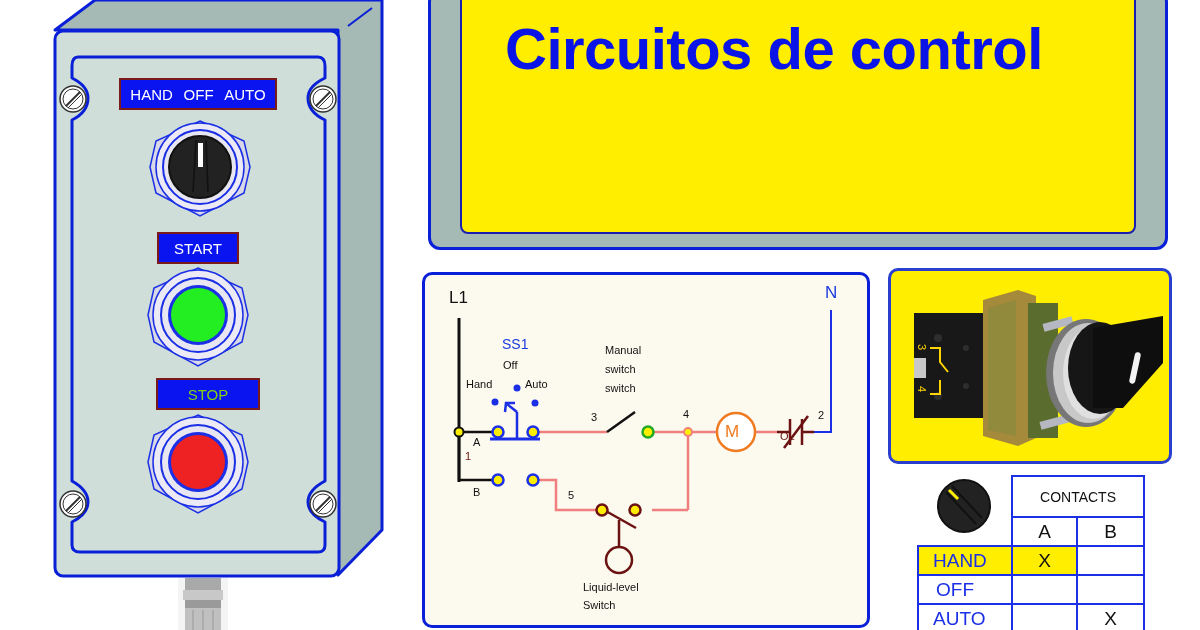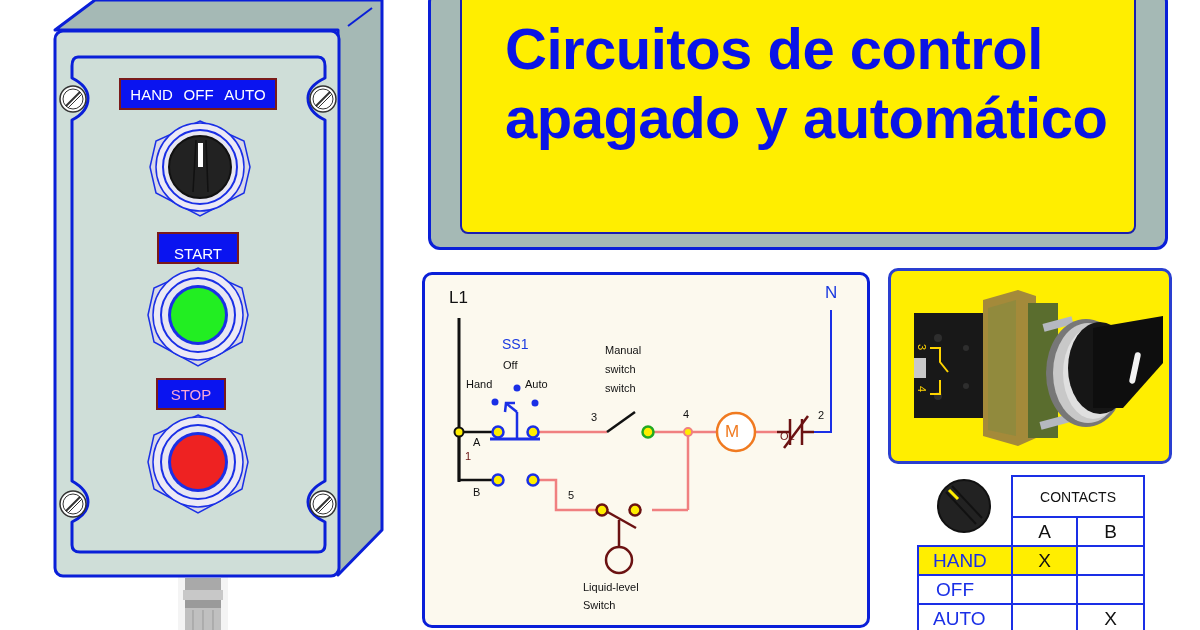--- a/index.html
+++ b/index.html
@@ -117,32 +117,31 @@
     <circle cx="198" cy="462" r="30" fill="#1a2fe6"></circle>
     <circle cx="198" cy="462" r="27" fill="#ee2222"></circle>
   </g>
 </svg>
 
 <div class="abs" style="left:119px;top:78px;width:158px;height:32px;background:#0a14f0;border:2px solid #7a1a1a;color:#fff;font-size:15px;display:flex;align-items:center;justify-content:space-around;padding:0 4px;">
   <span>HAND</span>
   <span>OFF</span>
   <span>AUTO</span>
 </div>
-<div class="abs" style="left:157px;top:232px;width:82px;height:32px;background:#0a14f0;border:2px solid #7a1a1a;color:#fff;font-size:15px;display:flex;align-items:flex-end;justify-content:center;">
+<div class="abs" style="left:157px;top:232px;width:82px;height:32px;background:#0a14f0;border:2px solid #7a1a1a;color:#fff;font-size:15px;display:flex;align-items:center;justify-content:center;">
   <span>START</span>
 </div>
-<div class="abs" style="left:156px;top:378px;width:70px;height:32px;background:#0a14f0;border:2px solid #7a1a1a;color:#f9a8d4;font-size:15px;display:flex;align-items:center;justify-content:center;">
+<div class="abs" style="left:156px;top:378px;width:104px;height:32px;background:#0a14f0;border:2px solid #7a1a1a;color:#84cc16;font-size:15px;display:flex;align-items:center;justify-content:center;">
   <span>STOP</span>
 </div>
 
 <div class="abs title-outer"></div>
 <div class="abs title-inner"></div>
 <div class="abs title-text">
   <div>Circuitos de control</div>
-  <div>apagado y automático</div>
 </div>
 
 <div class="abs circuit"></div>
 <svg class="abs" style="left:422px;top:272px" width="448" height="356" viewBox="0 0 448 356">
 
   <line x1="37" y1="46" x2="37" y2="210" stroke="#111" stroke-width="3"></line>
 
   <line x1="37" y1="160" x2="75" y2="160" stroke="#111" stroke-width="2.5"></line>
 
   <polyline points="37,160 37,208 75,208" fill="none" stroke="#111" stroke-width="2.5"></polyline>

